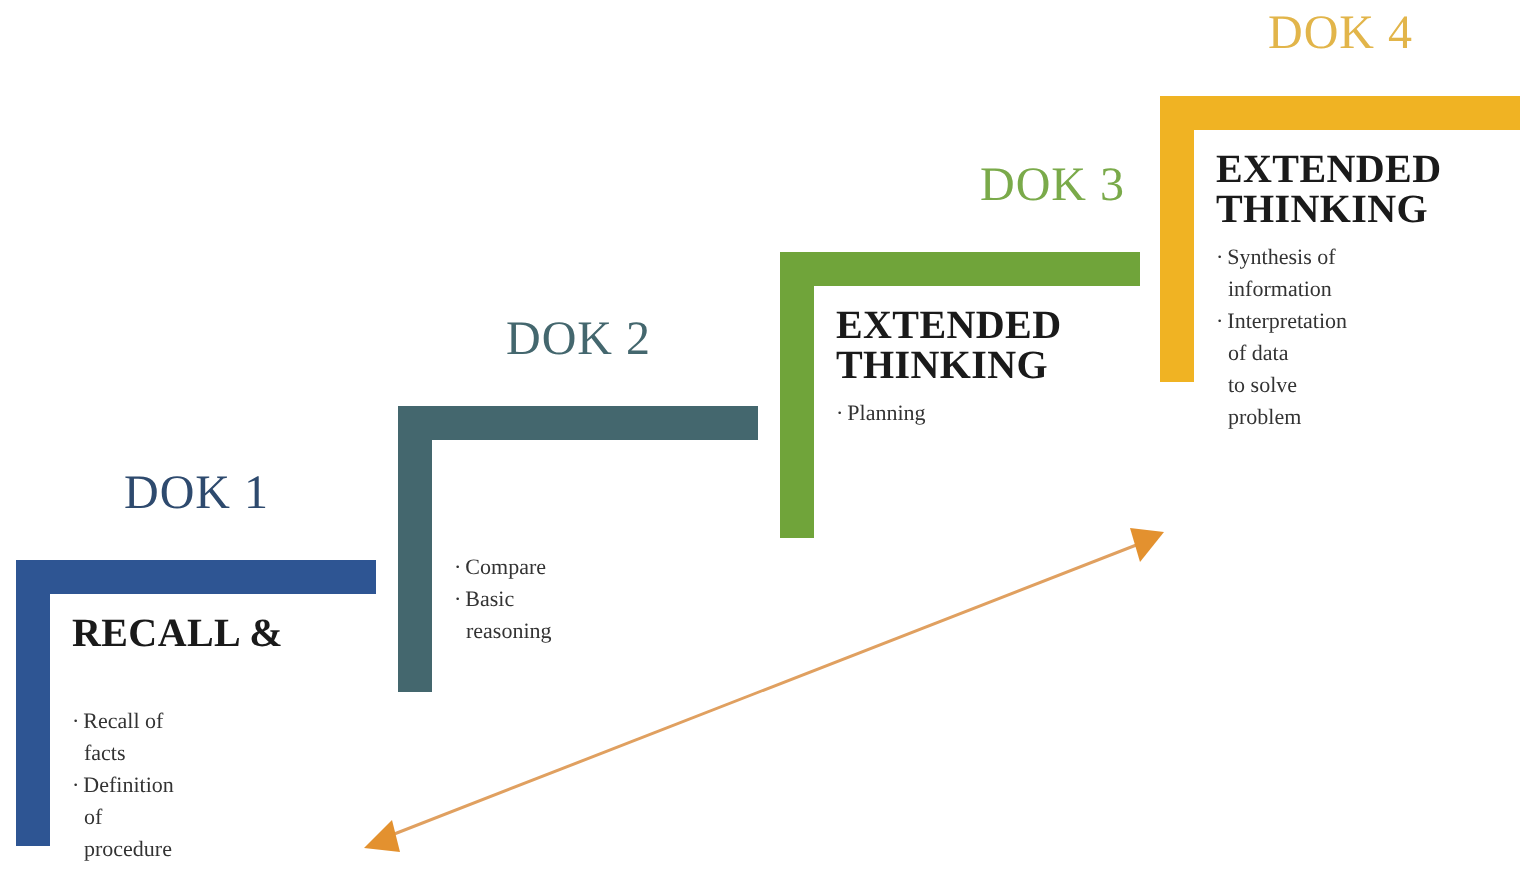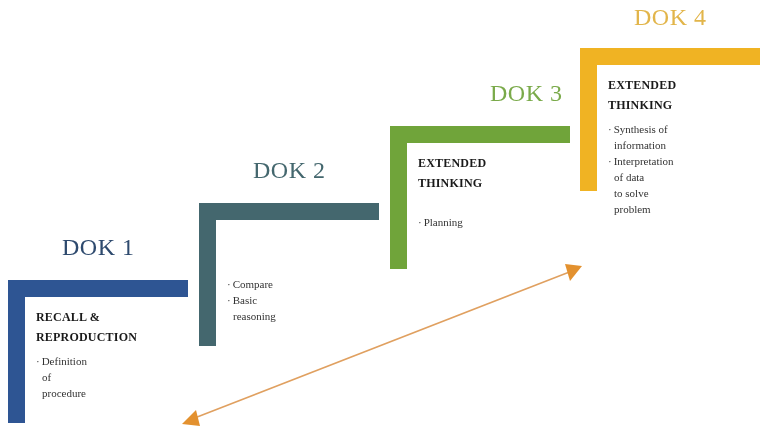--- a/index.html
+++ b/index.html
@@ -1,38 +1,38 @@
 <!DOCTYPE html>
 <html><head>
 <meta charset="utf-8">
 <style>
   html, body { margin:0; padding:0; }
   body { width:768px; height:436px; background:#ffffff; position:relative; overflow:hidden; font-family:"Liberation Serif", "DejaVu Serif", serif; }
   .step { position:absolute; }
   .bar-h { position:absolute; left:0; top:0; width:180px; height:17px; }
   .bar-v { position:absolute; left:0; top:0; width:17px; height:143px; }
   .level { position:absolute; font-size:24px; letter-spacing:0.5px; white-space:nowrap;text-align:center; }
-  .title { position:absolute; left:28px; top:27px; font-weight:bold; font-size:12px; line-height:20px; color:#1a1a1a; letter-spacing:0.2px; white-space:nowrap; }
+  .title { position:absolute; left:28px; top:27px; font-weight:bold; font-size:20px; line-height:20px; color:#1a1a1a; letter-spacing:0.2px; white-space:nowrap; }
   .bullets { position:absolute; left:28px; top:69px; font-size:11px; line-height:16px; color:#333; list-style:none; margin:0; padding:0; }
   .bullets li { white-space:pre-line; padding-left:6px; text-indent:-6px; }
   .bullets li::before { content:"\00B7"; margin-right:2px; }
   svg.arrow { position:absolute; left:0; top:0; }
 </style>
 </head>
 <body>
 
 <div class="step" style="left:8px; top:280px;">
   <div class="bar-h" style="background:#2e5593;"></div>
   <div class="bar-v" style="background:#2e5593;"></div>
   <div class="level" style="left:54px; top:-46px; color:#2e4a6e;">DOK 1</div>
   <div class="title">
     <div>RECALL &amp;</div>
-    <div>REPRODUCTION</div>
   </div>
   <ul class="bullets" style="top:73px;">
+    <li>Recall of facts</li>
     <li>Definition of
 procedure</li>
   </ul>
 </div>
 
 <div class="step" style="left:199px; top:203px;">
   <div class="bar-h" style="background:#44676e;"></div>
   <div class="bar-v" style="background:#44676e;"></div>
   <div class="level" style="left:54px; top:-46px; color:#44676e;">DOK 2</div>
   <div class="title">
@@ -44,21 +44,21 @@
 </div>
 
 <div class="step" style="left:390px; top:126px;">
   <div class="bar-h" style="background:#70a43a;"></div>
   <div class="bar-v" style="background:#70a43a;"></div>
   <div class="level" style="left:54px; top:-46px; color:#7aaa4a;margin-left:46px;">DOK 3</div>
   <div class="title">
     <div>EXTENDED</div>
     <div>THINKING</div>
   </div>
-  <ul class="bullets" style="top:88px;">
+  <ul class="bullets" style="top:73px;">
     <li>Planning</li>
   </ul>
 </div>
 
 <div class="step" style="left:580px; top:48px;">
   <div class="bar-h" style="background:#f0b323;"></div>
   <div class="bar-v" style="background:#f0b323;"></div>
   <div class="level" style="left:54px; top:-44px; color:#e2b54a;">DOK 4</div>
   <div class="title">
     <div>EXTENDED</div>

